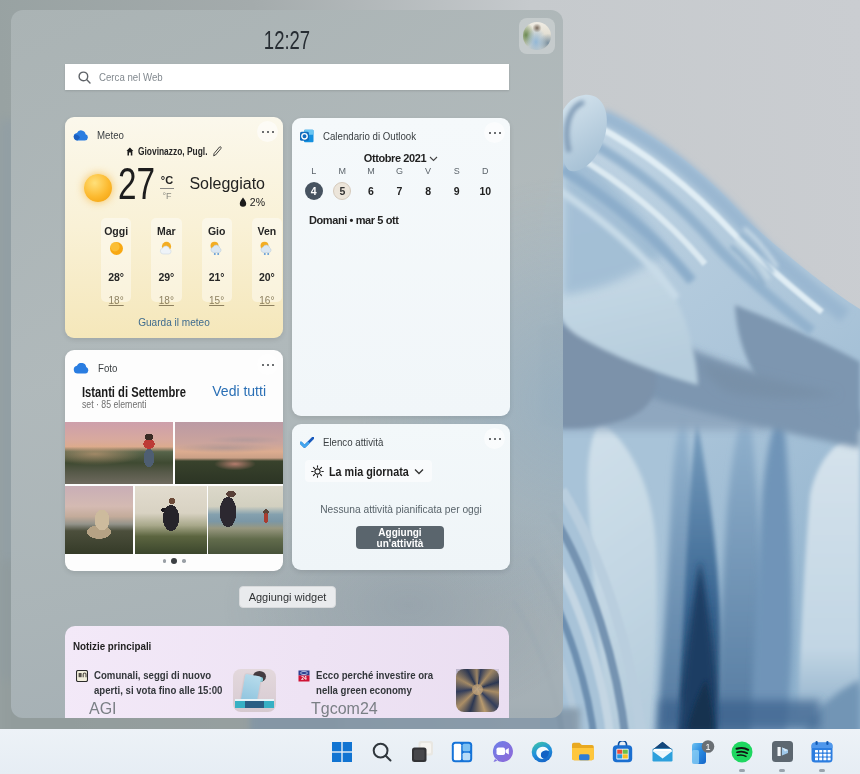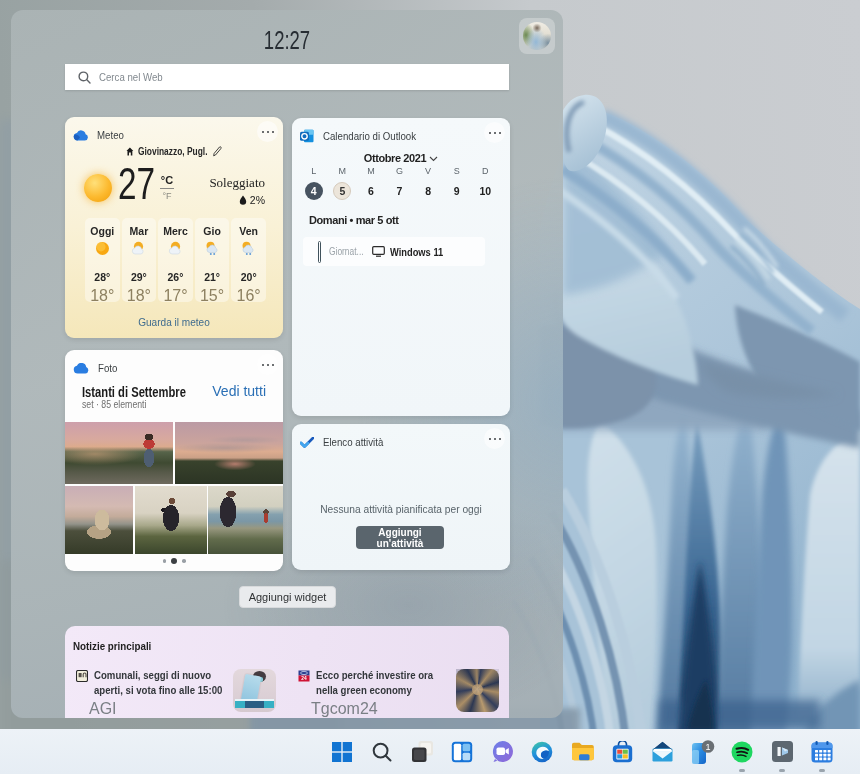--- a/index.html
+++ b/index.html
@@ -45,28 +45,28 @@
     font-size:10px; font-weight:bold; color:#262626; transform:scaleX(0.84); }
   #weather .sun-big { position:absolute; left:19px; top:57px; width:28px; height:28px; border-radius:50%;
     background:radial-gradient(circle at 38% 32%, #ffe07a 0%, #fcb92e 55%, #f09d08 100%);
     box-shadow:0 0 9px rgba(247,178,47,0.75); }
   #weather .t27 { position:absolute; left:53px; top:50px; font-size:45px; font-weight:300; color:#1d1d1d; line-height:33px; transform:scaleX(0.74); transform-origin:0 0; }
   #weather .cf { position:absolute; left:93px; top:57px; width:18px; text-align:center; }
   #weather .cf .c { font-size:11px; font-weight:bold; color:#222; }
   #weather .cf .ln { margin:2px auto 2px; width:14px; height:1px; background:#8a8a86; }
   #weather .cf .f { font-size:9px; color:#8a8a80; }
   #weather .cond { position:absolute; right:18px; top:58px; text-align:right; }
-  #weather .cond .c1 { font-size:13px; color:#222;font-family:Liberation Serif, serif; }
+  #weather .cond .c1 { font-size:16px; color:#222; }
   #weather .cond .c2 { margin-top:3px; font-size:10.5px; color:#222; display:flex; align-items:center; justify-content:flex-end; }
-  #weather .cols { position:absolute; left:20px; top:101px; width:181px; display:flex; gap:2px; }
+  #weather .cols { position:absolute; left:36px; top:101px; width:181px; display:flex; gap:20px; }
   #weather .col { flex:1; height:84px; border-radius:5px; background:rgba(255,255,255,0.42); text-align:center; }
   #weather .col .d { margin-top:7px; font-size:10.5px; font-weight:bold; color:#262626; }
   #weather .col .ic { margin-top:3px; height:16px; display:flex; justify-content:center; align-items:center; }
   #weather .col .hi { margin-top:15px; font-size:10.5px; font-weight:bold; color:#262626; }
-  #weather .col .lo { margin-top:4px; font-size:16px; color:#8d8060; }
+  #weather .col .lo { margin-top:12px; font-size:10px; color:#8d8060;text-decoration:underline; }
   #weather .link { position:absolute; left:0; top:199px; width:218px; text-align:center;
     font-size:11.5px; color:#3e6b8e; transform:scaleX(0.875); }
 
   
   #calendar { left:281px; top:108px; width:218px; height:298px;
     background:linear-gradient(180deg, #f5f9fb 0%, #f1f6f9 100%);padding-left:16px; }
   #calendar .month { position:absolute; left:0; top:34px; width:218px; text-align:center;
     font-size:11px; font-weight:bold; color:#1f1f1f; letter-spacing:-0.4px; }
   #calendar .month svg { margin-left:3px; }
   #calendar .wdays { position:absolute; left:7.5px; top:48px; width:200px; display:flex; }
@@ -313,31 +313,20 @@
             <div class="ic">
           <svg width="17" height="14" viewBox="0 0 17 14">
                 <circle cx="8.5" cy="5.4" r="4.6" fill="#f3ad23"></circle>
                 <path d="M5,13 a3,3 0 0 1 -0.4,-5.9 a3.7,3.7 0 0 1 7,1 a2.6,2.6 0 0 1 -0.6,4.9 Z" fill="#eef3f8" stroke="#cdd8e2" stroke-width="0.6"></path>
               </svg>
         </div>
             <div class="hi">29°</div>
             <div class="lo">18°</div>
           </div>
         <div class="col">
-            <div class="d">Merc</div>
-            <div class="ic">
-          <svg width="17" height="14" viewBox="0 0 17 14">
-                <circle cx="8.5" cy="5.4" r="4.6" fill="#f3ad23"></circle>
-                <path d="M5,13 a3,3 0 0 1 -0.4,-5.9 a3.7,3.7 0 0 1 7,1 a2.6,2.6 0 0 1 -0.6,4.9 Z" fill="#eef3f8" stroke="#cdd8e2" stroke-width="0.6"></path>
-              </svg>
-        </div>
-            <div class="hi">26°</div>
-            <div class="lo">17°</div>
-          </div>
-        <div class="col">
             <div class="d">Gio</div>
             <div class="ic">
           <svg width="17" height="15" viewBox="0 0 17 15">
                 <circle cx="6.5" cy="4.8" r="4" fill="#f3ad23"></circle>
                 <path d="M5.5,11.5 a2.8,2.8 0 0 1 -0.4,-5.5 a3.5,3.5 0 0 1 6.6,0.9 a2.5,2.5 0 0 1 -0.5,4.6 Z" fill="#dbe7f2" stroke="#b8cbdd" stroke-width="0.6"></path>
                 <circle cx="6.8" cy="13" r="1" fill="#5f9bd8"></circle>
                 <circle cx="10.2" cy="13" r="1" fill="#5f9bd8"></circle>
               </svg>
         </div>
             <div class="hi">21°</div>
@@ -385,29 +374,20 @@
       <div class="days">
         <span class="sel"><i></i><b>4</b></span>
         <span class="tom"><i></i><b>5</b></span>
         <span>6</span>
           <span>7</span>
           <span>8</span>
           <span>9</span>
           <span>10</span>
       </div>
       <div class="dom">Domani • mar 5 ott</div>
-      <div class="event">
-        <div class="bar"></div>
-        <span class="gn">Giornat...</span>
-        <svg width="13" height="11" viewBox="0 0 13 11">
-            <rect x="0.7" y="0.7" width="11.6" height="7.6" rx="1" fill="none" stroke="#2b2b2b" stroke-width="1.2"></rect>
-            <line x1="4" y1="10.2" x2="9" y2="10.2" stroke="#2b2b2b" stroke-width="1.2"></line>
-          </svg>
-        <span class="w11">Windows 11</span>
-      </div>
     </div>
     <div class="widget" id="foto">
       <div class="whead">
         <svg width="16" height="11" viewBox="0 0 16 11">
             <path d="M4.6,10.6 a4,4 0 0 1 -0.7,-7.9 a4.9,4.9 0 0 1 9.3,1.4 a3.4,3.4 0 0 1 -0.8,6.5 Z" fill="#2a7de1"></path>
           </svg>
         <span class="wtitle">Foto</span>
       </div>
       <div class="dots"></div>
       <div class="t1">Istanti di Settembre</div>
@@ -449,20 +429,39 @@
     </div>
     <div class="widget" id="tasks">
       <div class="whead">
         <svg width="14" height="11" viewBox="0 0 14 11">
             <path d="M1,6 L4.5,9.5 L13,1" fill="none" stroke="#185abd" stroke-width="2.6" stroke-linecap="round" stroke-linejoin="round"></path>
             <path d="M1,6 L4.5,9.5 L8,6.2" fill="none" stroke="#41a5ee" stroke-width="2.6" stroke-linecap="round" stroke-linejoin="round"></path>
           </svg>
         <span class="wtitle">Elenco attività</span>
       </div>
       <div class="dots"></div>
+      <div class="myday">
+        <svg width="13" height="13" viewBox="0 0 13 13">
+            <circle cx="6.5" cy="6.5" r="2.6" fill="none" stroke="#222" stroke-width="1.1"></circle>
+            <g stroke="#222" stroke-width="1.1" stroke-linecap="round">
+              <line x1="6.5" y1="0.7" x2="6.5" y2="2.2"></line>
+              <line x1="6.5" y1="10.8" x2="6.5" y2="12.3"></line>
+              <line x1="0.7" y1="6.5" x2="2.2" y2="6.5"></line>
+              <line x1="10.8" y1="6.5" x2="12.3" y2="6.5"></line>
+              <line x1="2.4" y1="2.4" x2="3.5" y2="3.5"></line>
+              <line x1="9.5" y1="9.5" x2="10.6" y2="10.6"></line>
+              <line x1="2.4" y1="10.6" x2="3.5" y2="9.5"></line>
+              <line x1="9.5" y1="3.5" x2="10.6" y2="2.4"></line>
+            </g>
+          </svg>
+        <span class="tx">La mia giornata</span>
+        <svg class="chv" width="10" height="7" viewBox="0 0 10 7">
+            <path d="M1,1.5 L5,5.5 L9,1.5" fill="none" stroke="#333" stroke-width="1.3"></path>
+          </svg>
+      </div>
       <div class="none">Nessuna attività pianificata per oggi</div>
       <div class="btn">
           <span>Aggiungi</span>
           <span>un'attività</span>
         </div>
     </div>
 
     <div id="addw">Aggiungi widget</div>
     <div id="news">
       <div class="nh">Notizie principali</div>

